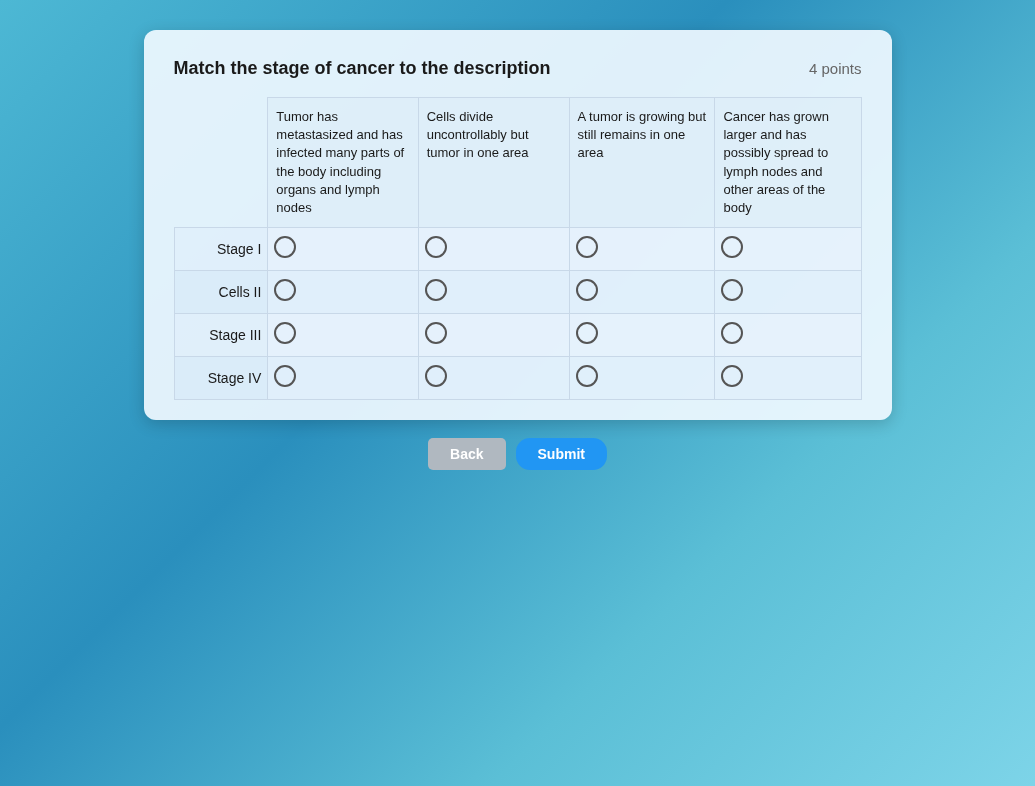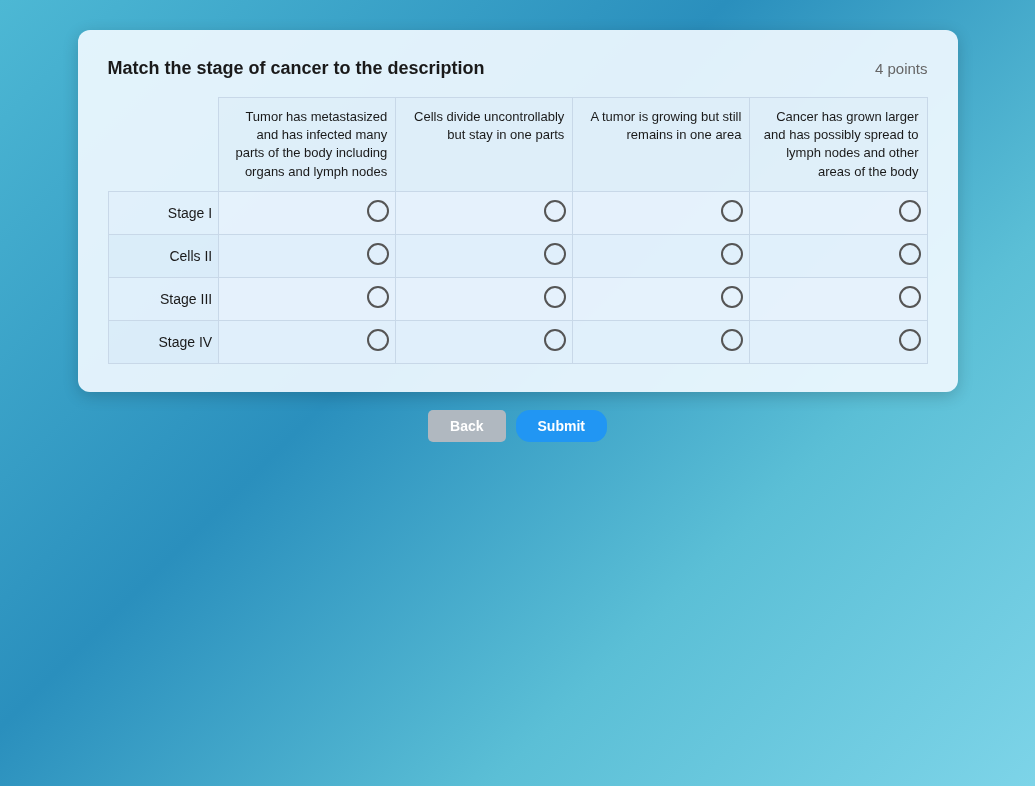--- a/index.html
+++ b/index.html
@@ -13,22 +13,22 @@
       flex-direction: column;
       align-items: center;
       justify-content: flex-start;
       padding: 30px 20px 20px 20px;
       overflow: hidden;
     }
 
     .card {
       background: rgba(240, 248, 255, 0.92);
       border-radius: 12px;
-      padding: 28px 30px 28px 30px;
-      width: 880px;
+      padding: 28px 30px 20px 30px;
+      width: 748px;
       box-shadow: 0 4px 16px rgba(0,0,0,0.18);
     }
 
     .card-header {
       display: flex;
       justify-content: space-between;
       align-items: flex-start;
       margin-bottom: 18px;
     }
 
@@ -46,21 +46,21 @@
       margin-top: 2px;
     }
 
     .match-table {
       width: 100%;
       border-collapse: collapse;
     }
 
     .match-table th, .match-table td {
       border: 1px solid #c8d8e8;
-      text-align: right;
+      text-align: left;
       vertical-align: middle;
       padding: 8px 6px;
     }
 
     .match-table th {
       background: rgba(220, 235, 248, 0.5);
       font-size: 13px;
       color: #1a1a1a;
       font-weight: normal;
       vertical-align: top;
@@ -146,21 +146,21 @@
   <div class="card-header">
     <span class="question-title">Match the stage of cancer to the description</span>
     <span class="points-badge">4 points</span>
   </div>
 
   <table class="match-table">
     <thead>
       <tr>
         <th class="row-label-header"></th>
         <th class="col-description">Tumor has metastasized and has infected many parts of the body including organs and lymph nodes</th>
-        <th class="col-description">Cells divide uncontrollably but stay in one parts</th>
+        <th class="col-description">Cells divide uncontrollably but tumor in one area</th>
         <th class="col-description">A tumor is growing but still remains in one area</th>
         <th class="col-description">Cancer has grown larger and has possibly spread to lymph nodes and other areas of the body</th>
       </tr>
     </thead>
     <tbody>
       <tr>
         <td class="row-label">Stage I</td>
         <td class="radio-cell"><span class="radio-btn"></span></td>
         <td class="radio-cell"><span class="radio-btn"></span></td>
         <td class="radio-cell"><span class="radio-btn"></span></td>

